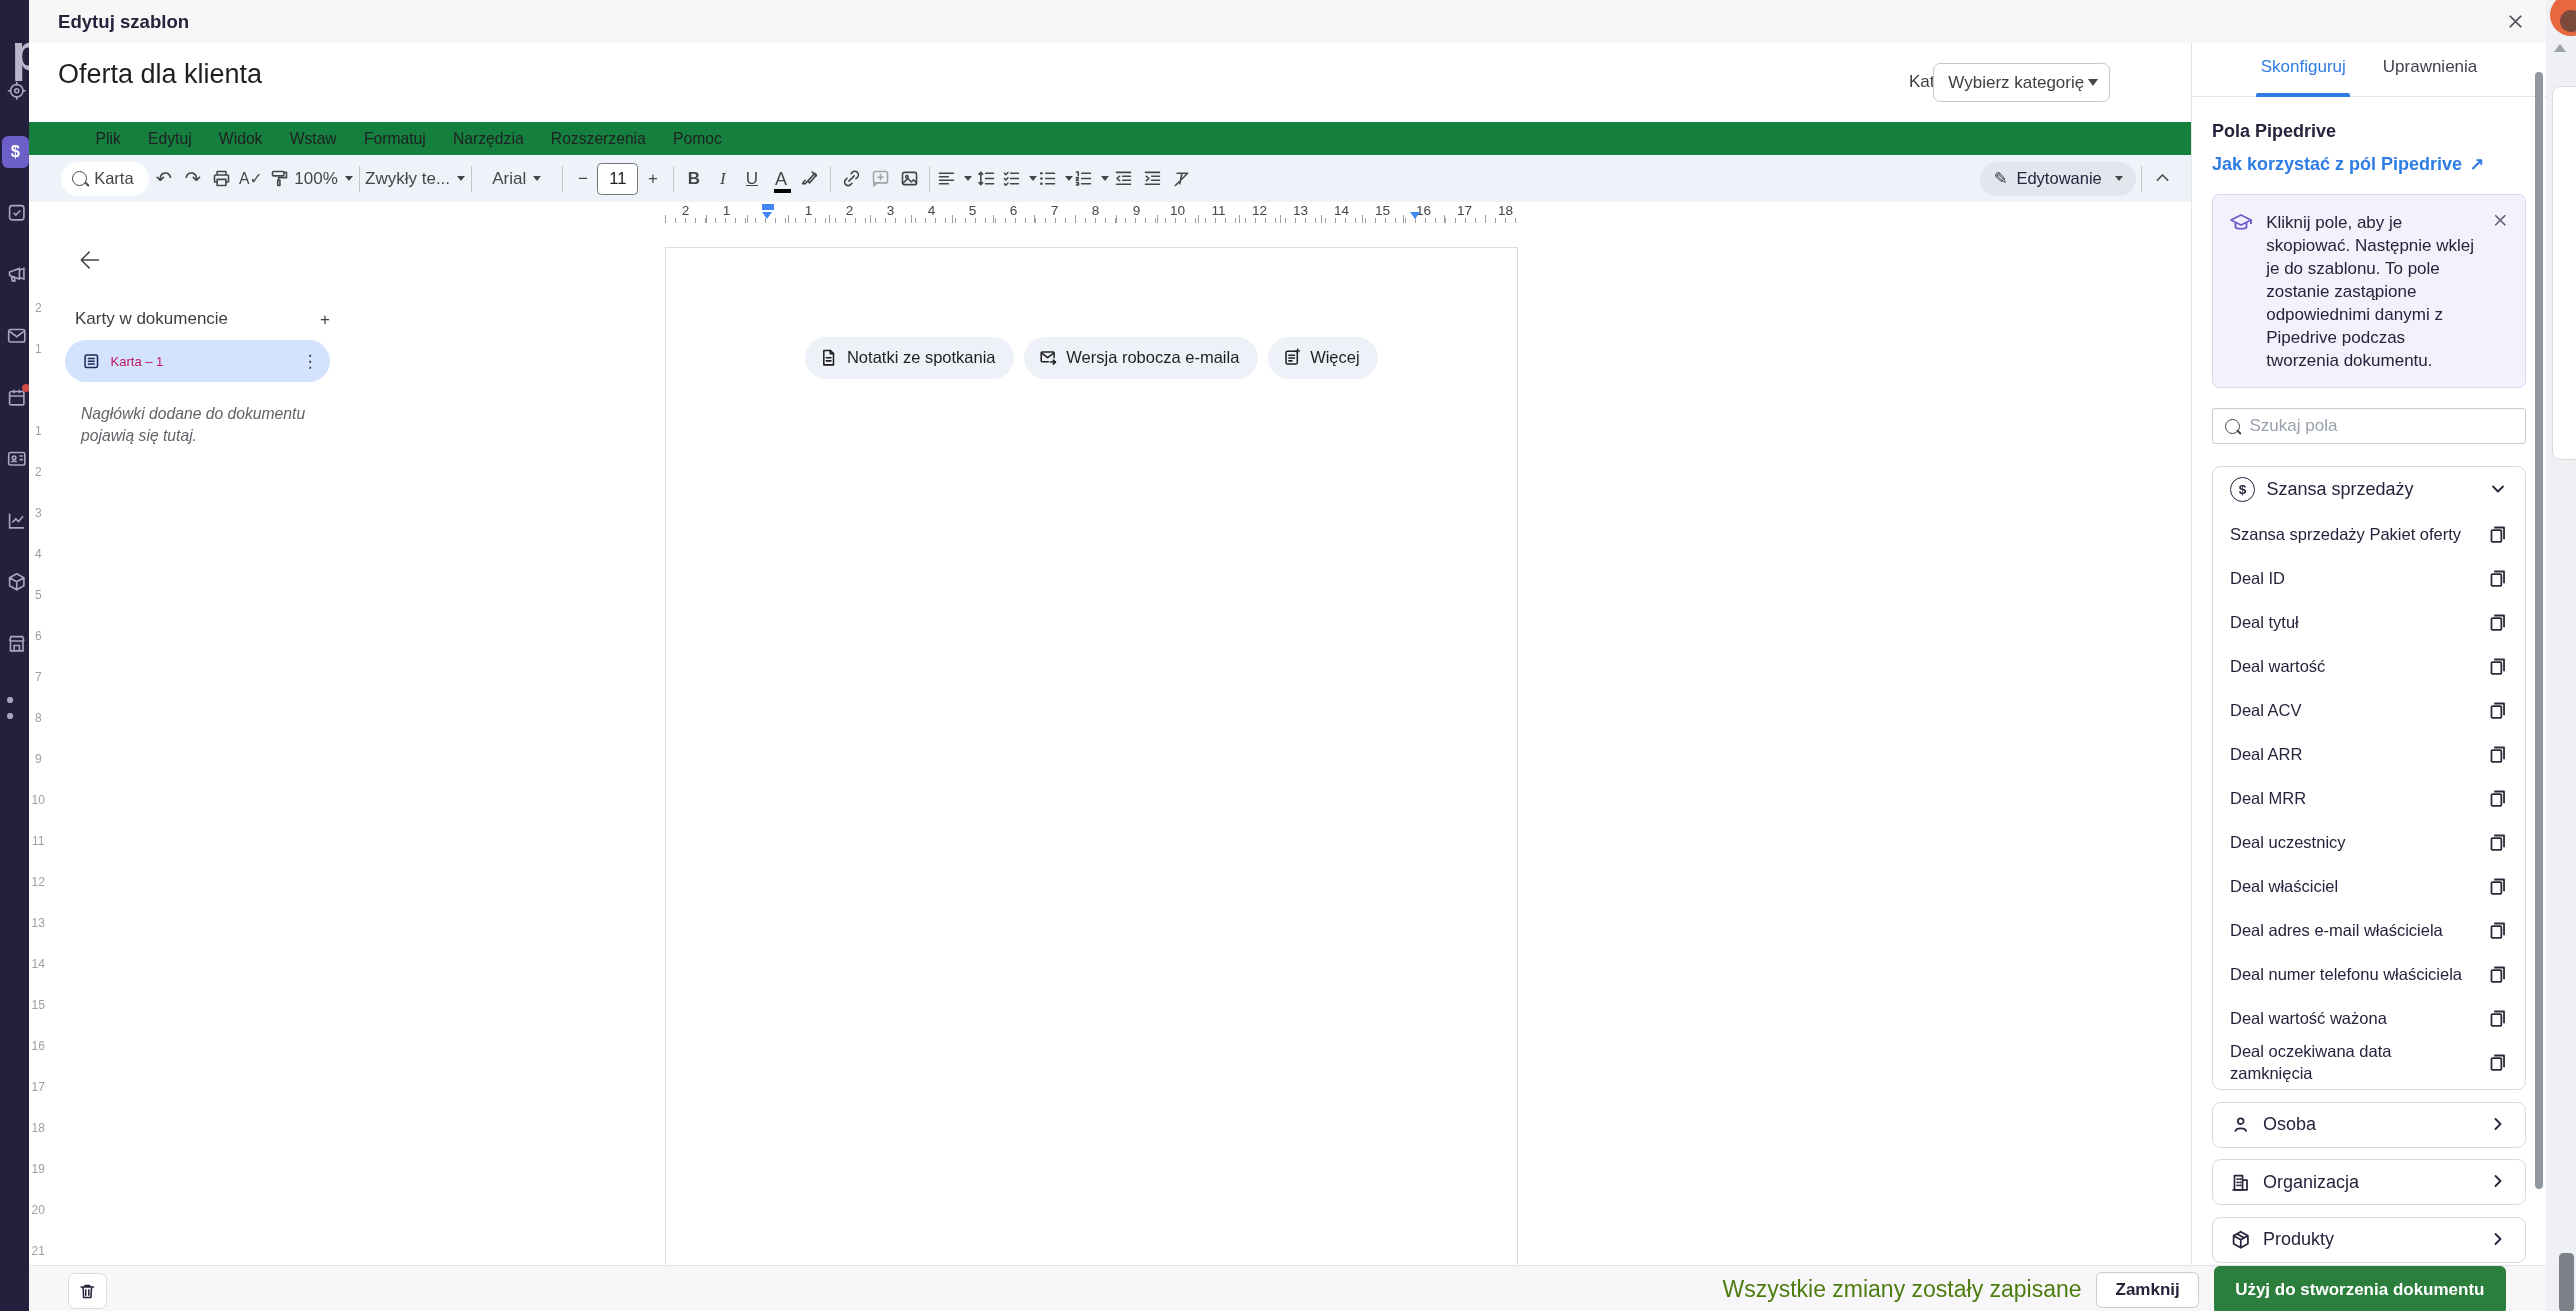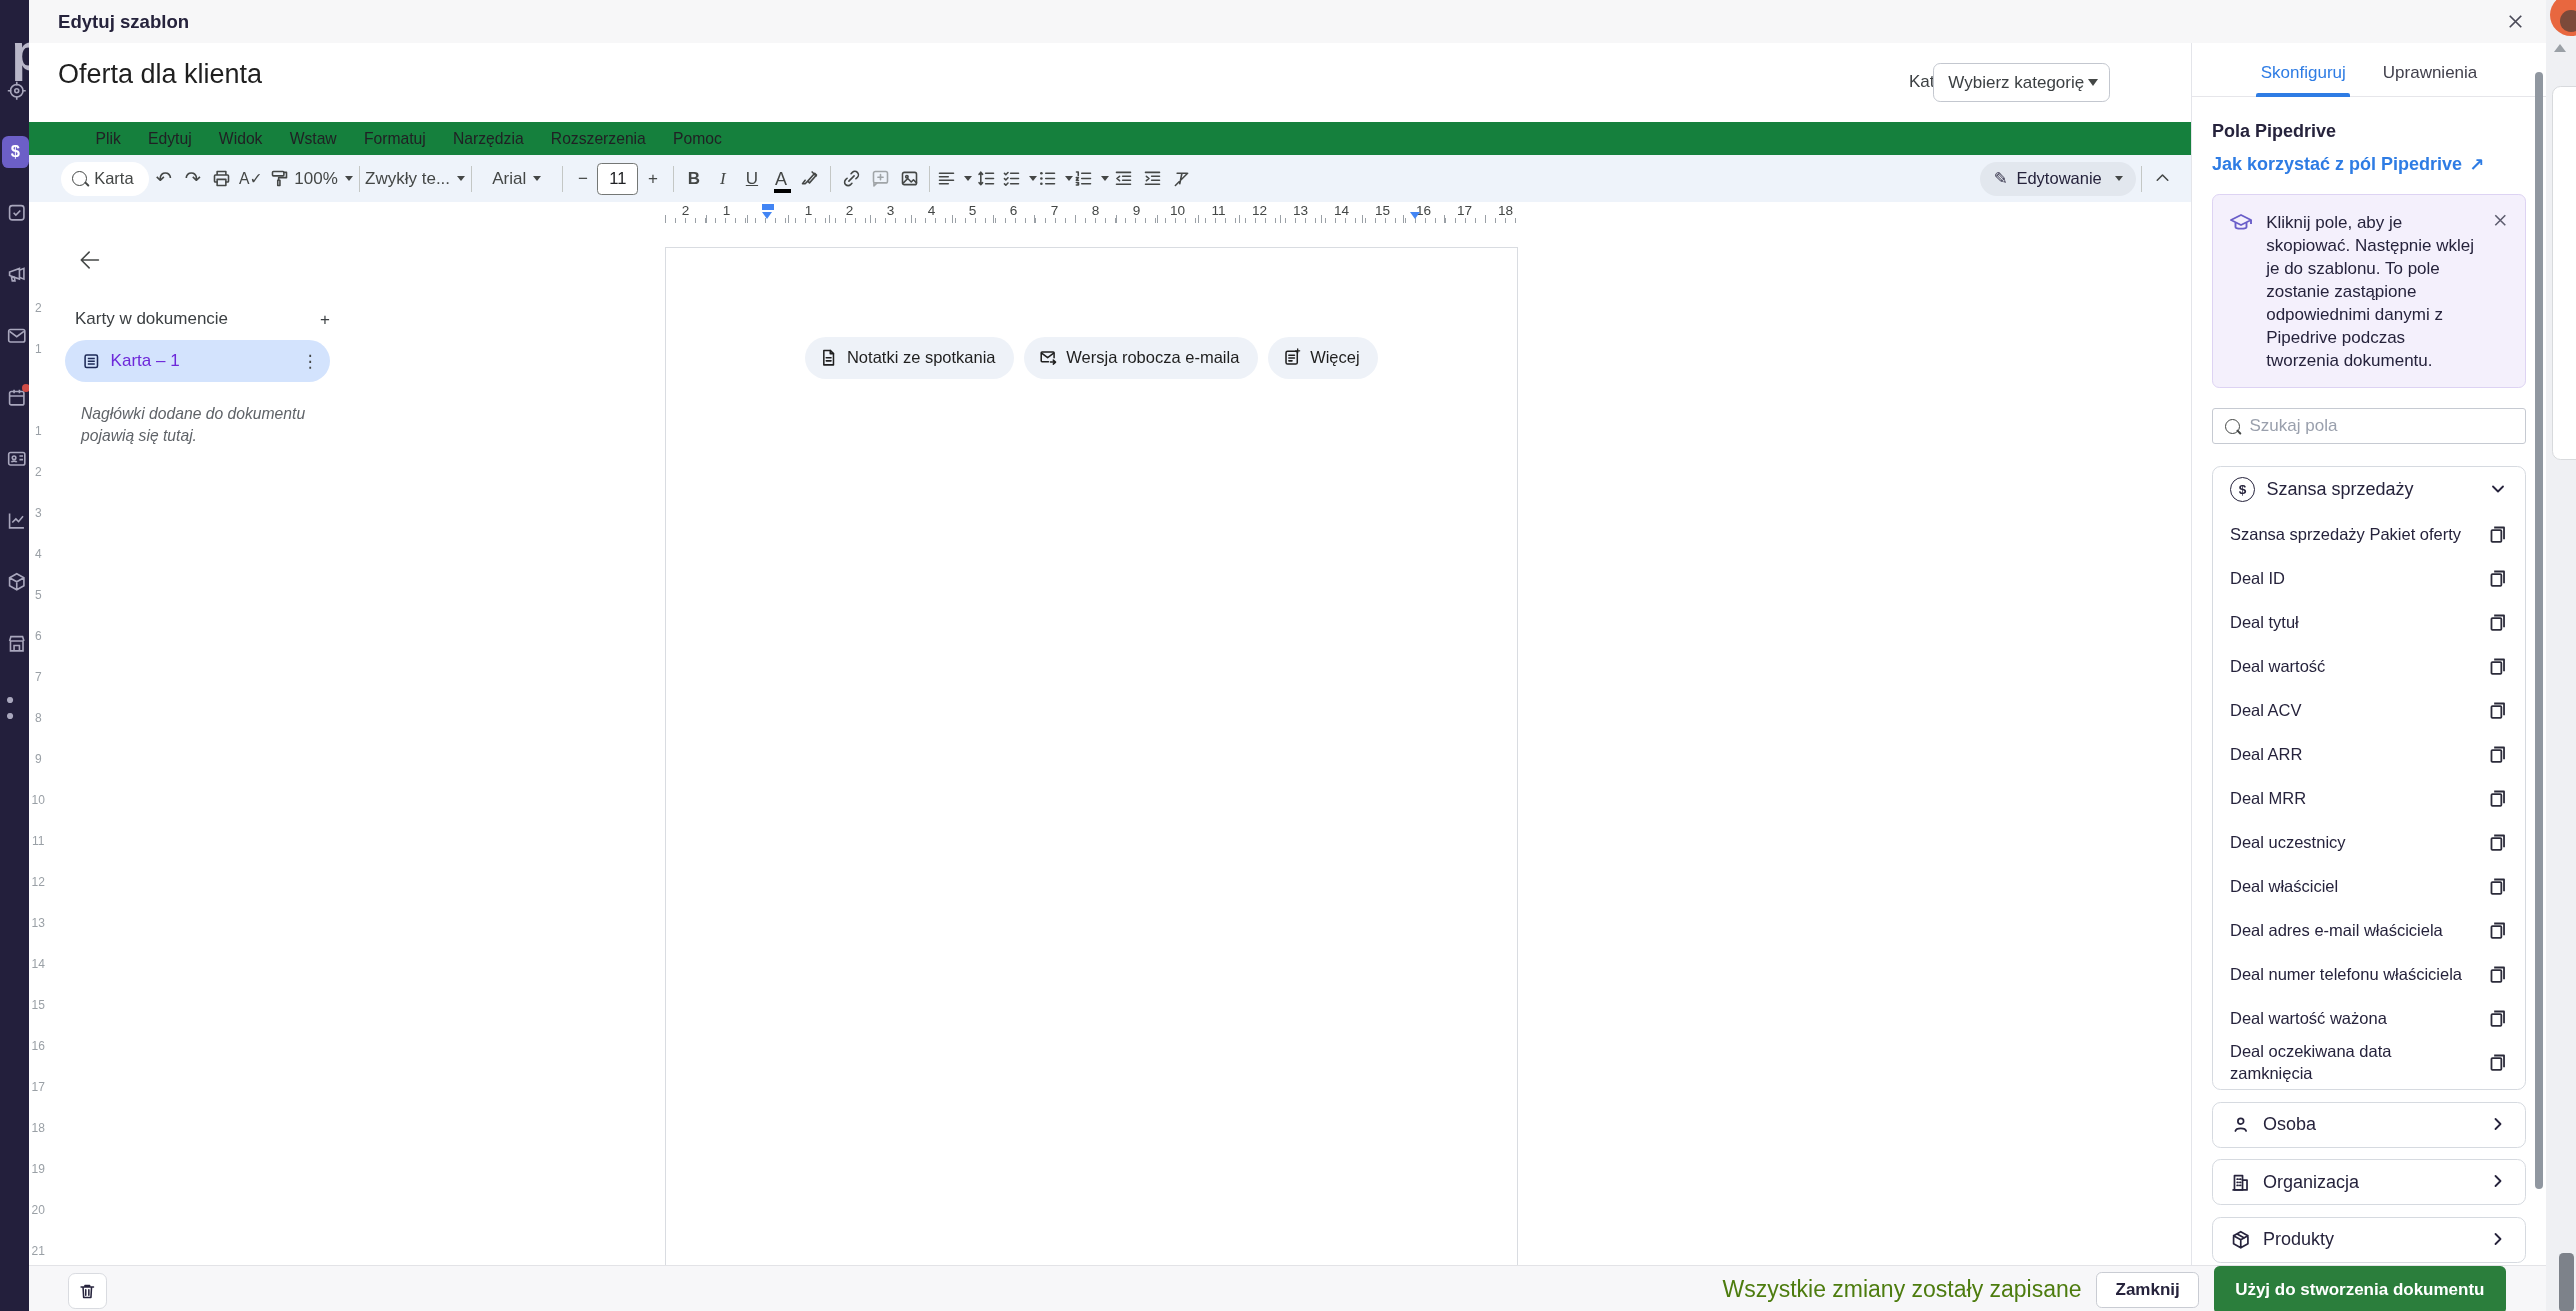--- a/index.html
+++ b/index.html
@@ -85,28 +85,28 @@
 
   .cards-panel{position:absolute;left:0;top:0;width:636px;height:100%;}
   .back-btn{position:absolute;left:43px;top:20px;width:33px;height:33px;cursor:pointer;}
   .back-btn svg{width:30px;height:30px;stroke:#444746;stroke-width:2.2;fill:none;stroke-linecap:round;stroke-linejoin:round;}
   .cards-head{position:absolute;left:46px;top:84px;width:255px;display:flex;justify-content:space-between;align-items:center;}
   .cards-head span{font-size:17px;font-weight:500;color:#3c4043;}
   .plus-btn{font-size:23px;color:#444746;cursor:pointer;line-height:1;}
   .card-pill{position:absolute;left:36px;top:115px;width:265px;height:42px;background:#d3e3fd;border-radius:21px;
              display:flex;align-items:center;gap:10px;padding:0 11.5px 0 17px;box-sizing:border-box;cursor:pointer;}
   .card-pill svg{width:18.6px;height:18.6px;stroke:#1d2a57;fill:none;stroke-width:2;}
-  .card-pill b{font-size:17px;font-weight:500;color:#6d28d9;flex:1;}
+  .card-pill b{font-size:13px;font-weight:500;color:#be185d;flex:1;}
   .kebab{font-size:17px;color:#444746;letter-spacing:0;cursor:pointer;}
   .cards-note{position:absolute;left:44px;top:170px;width:243px;font-style:italic;font-size:15.7px;line-height:21.5px;color:#5f6368;}
 
   
   .panel{position:absolute;right:0;top:43px;width:355px;height:1222px;background:#fff;border-left:0.7px solid #e4e5ea;box-sizing:border-box;}
   .ptabs{height:53px;border-bottom:0.7px solid #e6e6ea;display:flex;justify-content:center;gap:37px;}
-  .ptab{font-size:17px;color:#42414d;display:flex;align-items:flex-end;padding-bottom:13px;position:relative;cursor:pointer;}
+  .ptab{font-size:17px;color:#42414d;display:flex;align-items:flex-end;padding-bottom:19px;position:relative;cursor:pointer;}
   .ptab.active{color:#2e7ce4;}
   .ptab.active:after{content:"";position:absolute;left:-4.3px;right:-4.3px;bottom:-0.7px;height:3.6px;background:#2e7ce4;border-radius:2.1px 2.1px 0 0;}
   .pbody{padding:24px 20px 0 20px;}
   .pheading{font-size:18px;font-weight:700;color:#26233c;}
   .plink{margin-top:11.5px;font-size:18px;font-weight:600;color:#2e7ce4;cursor:pointer;display:flex;align-items:center;gap:7.2px;}
   .infobox{margin-top:18.6px;background:#f4f0fc;border:0.7px solid #ddd3f3;border-radius:7.2px;padding:15.7px;display:flex;gap:11.5px;box-sizing:border-box;}
   .infobox .cap{flex:0 0 26px;}
   .infobox .cap svg{width:24px;height:24px;stroke:#6a5ec9;fill:none;stroke-width:1.9;stroke-linejoin:round;}
   .infotext{flex:1;font-size:17px;line-height:23px;color:#26233c;}
   .info-close{flex:0 0 18.6px;cursor:pointer;}

